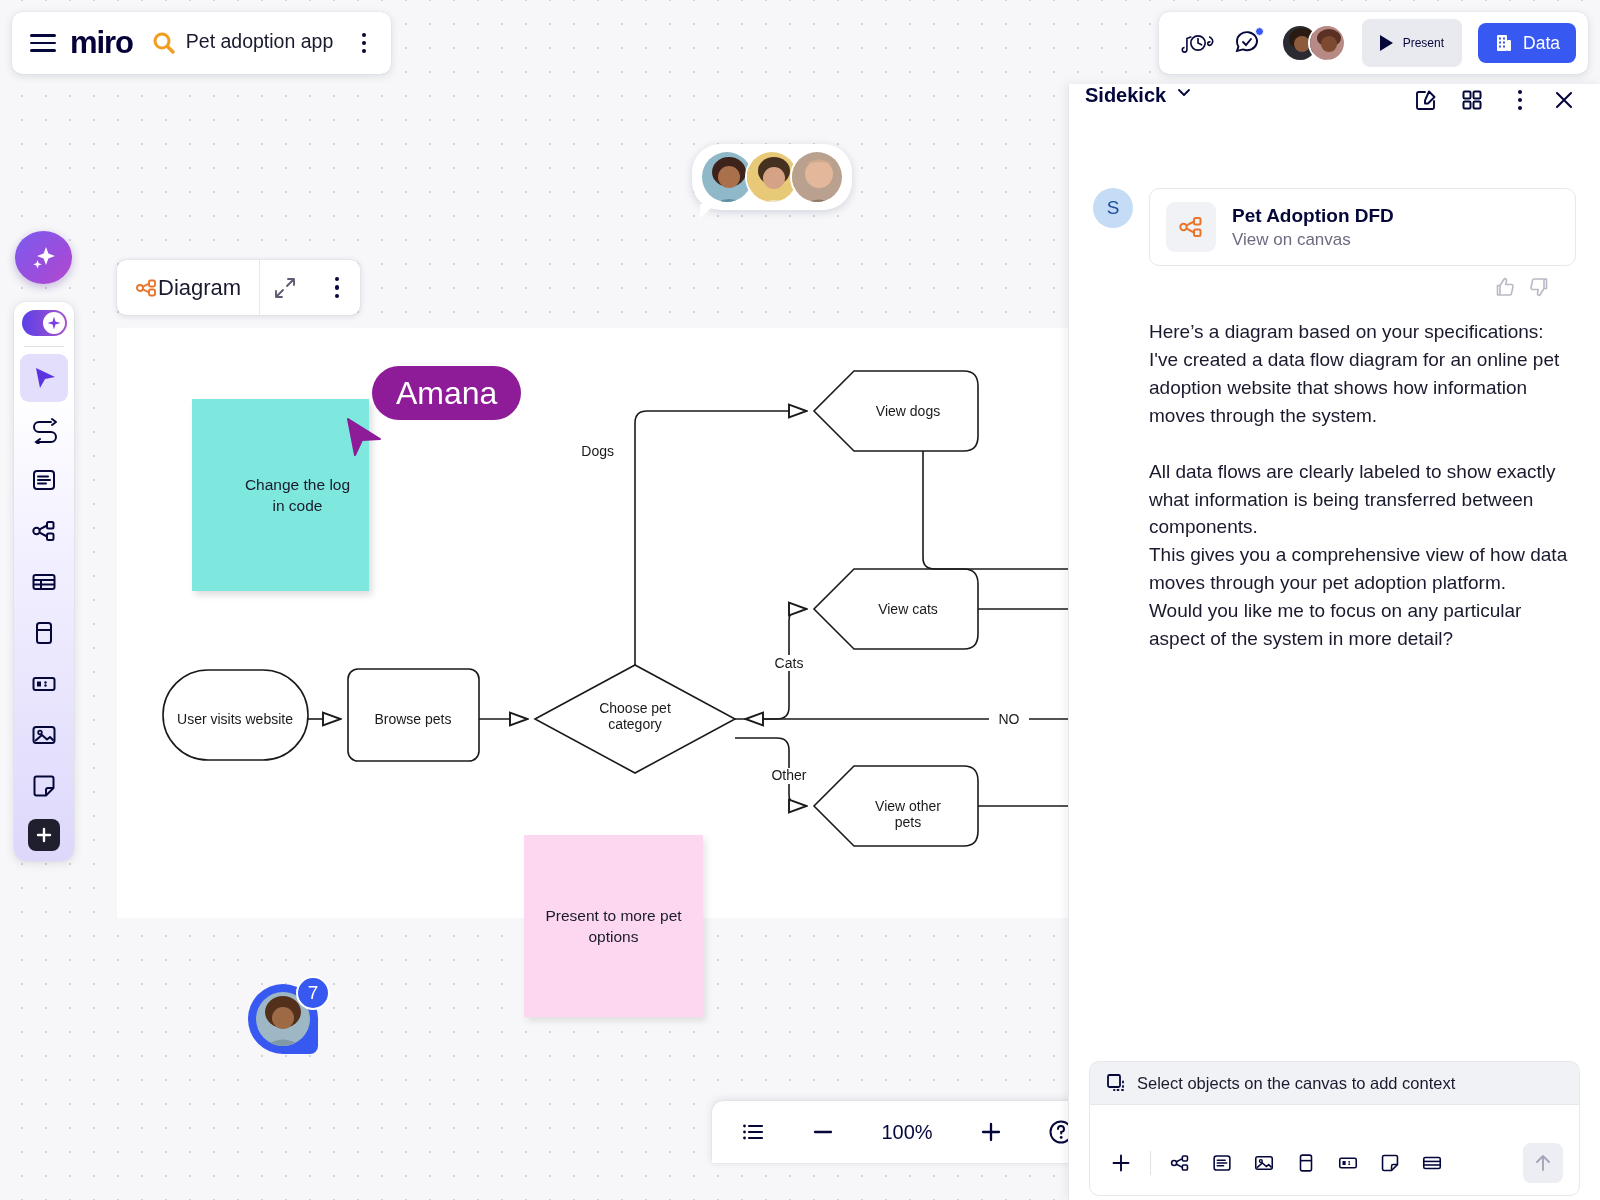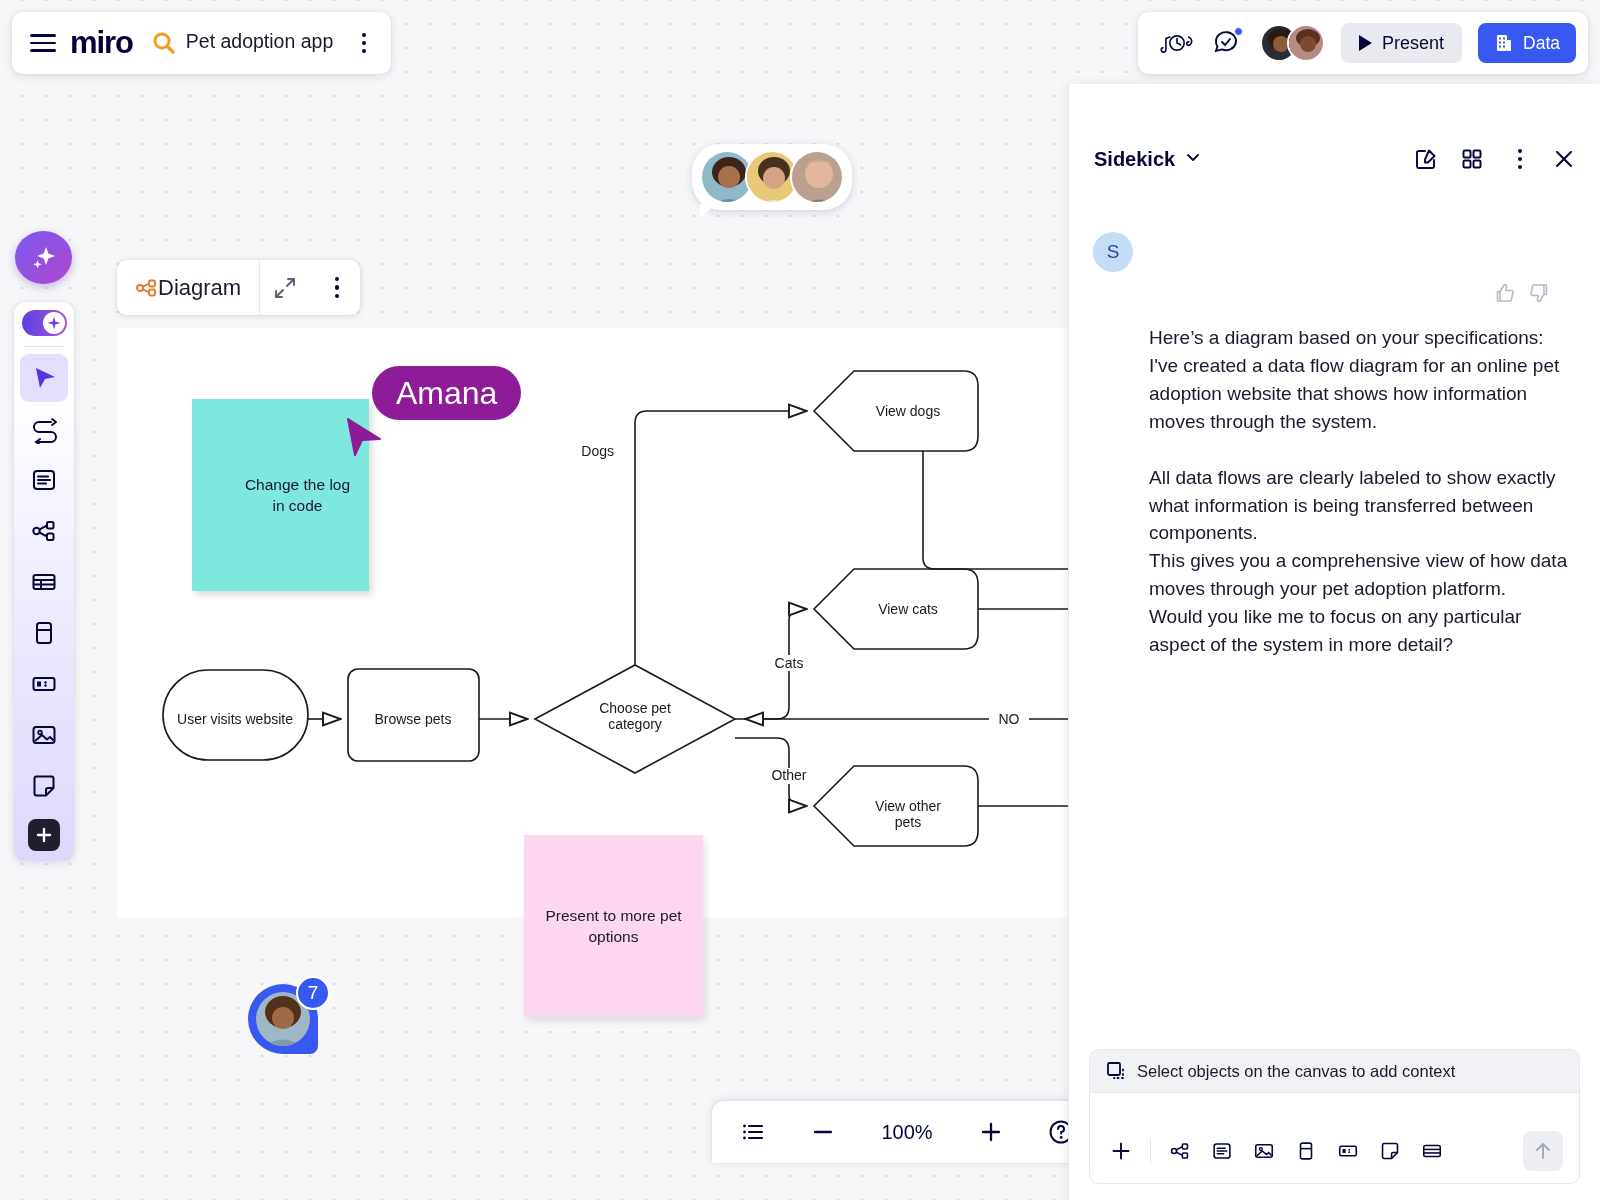--- a/index.html
+++ b/index.html
@@ -47,22 +47,22 @@
   }
   .tr-icon { width: 34px; height: 34px; display: flex; align-items: center; justify-content: center;
              cursor: pointer; position: relative; }
   .blue-dot { position: absolute; top: 1px; right: 1px; width: 9px; height: 9px;
               border-radius: 50%; background: #3858f2; border: 1.5px solid #fff; }
   .avatar-stack { display: flex; align-items: center; }
   .avatar-stack .av { width: 38px; height: 38px; border-radius: 50%; border: 2px solid #fff;
                       margin-left: -11px; overflow: hidden; position: relative; }
   .avatar-stack .av:first-child { margin-left: 0; }
   .btn-present {
-    display: flex; align-items: center; gap: 10px; height: 40px; padding: 7px 18px;
-    background: #e9eaef; border-radius: 8px; font-size: 18px; color: #05073b; cursor: pointer;
+    display: flex; align-items: center; gap: 10px; height: 48px; padding: 7px 18px;
+    background: #e9eaef; border-radius: 8px; font-size: 12px; color: #05073b; cursor: pointer;
     border: none; font-family: inherit;
   }
   .btn-share {
     display: flex; align-items: center; gap: 9px; height: 40px; padding: 0 16px;
     background: #3858f2; color: #fff; border-radius: 8px; font-size: 17.5px; cursor: pointer;
     border: none; font-family: inherit;
   }
   .tri { width: 0; height: 0; border-left: 13px solid #05073b;
          border-top: 8px solid transparent; border-bottom: 8px solid transparent; }
 
@@ -152,21 +152,21 @@
   }
   .zb-icon { width: 34px; height: 34px; display: flex; align-items: center; justify-content: center; cursor: pointer; }
   #zoom-level { font-size: 20px; color: #05073b; min-width: 62px; text-align: center; cursor: pointer; }
 
   
   #sidekick {
     position: absolute; right: 0; top: 84px; width: 532px; height: 1116px; background: #fff;
     border-left: 1px solid #e7e7ed; display: flex; flex-direction: column; z-index: 50;
     box-shadow: -2px 0 10px rgba(9,30,66,.07);
   }
-  #sk-header { height: 62px; display: flex; align-items: center; padding: 0 20px 0 25px; flex: 0 0 auto; margin-top: 44px; }
+  #sk-header { height: 62px; display: flex; align-items: flex-start; padding: 0 20px 0 16px; flex: 0 0 auto; }
   #sk-title { font-size: 20px; font-weight: 700; color: #05073b; }
   .chev-down { margin-left: 10px; cursor: pointer; }
   #sk-header-actions { margin-left: auto; display: flex; align-items: center; gap: 14px; }
   .sk-ico { width: 32px; height: 32px; display: flex; align-items: center; justify-content: center; cursor: pointer; }
 
   #sk-body { flex: 1 1 auto; overflow: hidden; padding: 0 24px; position: relative; }
   #user-msg {
     margin-top: 312px; margin-left: 56px; background: #f1f2f6; border-radius: 10px;
     padding: 17px 22px; font-size: 19px; line-height: 1.35; color: #1a1a2e;
   }
@@ -176,21 +176,21 @@
   #dfd-card { flex: 1 1 auto; border: 1px solid #e7e7ed; border-radius: 10px; padding: 13px 16px;
               display: flex; align-items: center; gap: 16px; cursor: pointer; }
   #dfd-thumb { width: 50px; height: 50px; border-radius: 9px; background: #f1f2f6;
                display: flex; align-items: center; justify-content: center; flex: 0 0 auto; }
   #dfd-name { font-size: 19px; font-weight: 700; color: #05073b; }
   #dfd-sub { font-size: 17px; color: #6b6b80; margin-top: 3px; }
   #feedback-row { display: flex; justify-content: flex-end; gap: 12px; margin-top: 10px; padding-right: 26px; }
   #assistant-text { margin-top: 16px; font-size: 19px; line-height: 1.47; color: #1a1a2e; margin-left: 56px;
                     white-space: pre-wrap; }
 
-  #sk-footer { flex: 0 0 auto; padding: 0 20px 16px; }
+  #sk-footer { flex: 0 0 auto; padding: 0 20px 4px; }
   #context-chip { background: #f1f2f6; border: 1px solid #e7e7ed; border-bottom: none;
                   border-radius: 10px 10px 0 0; padding: 11px 16px; display: flex; align-items: center;
                   gap: 11px; font-size: 16.5px; color: #1a1a2e; cursor: pointer; }
   #composer { border: 1px solid #e7e7ed; border-radius: 0 0 10px 10px; padding: 16px 16px 12px; background: #fff; }
   #ask-input { width: 100%; border: none; outline: none; font-size: 19px; color: #1a1a2e;
                font-family: inherit; background: transparent; }
   #ask-input::placeholder { color: #8a8aa0; }
   #composer-tools { display: flex; align-items: center; gap: 12px; margin-top: 22px; }
   .ct-icon { width: 30px; height: 30px; display: flex; align-items: center; justify-content: center; cursor: pointer; }
   .ct-div { width: 1px; height: 24px; background: #e1e1e8; margin: 0 2px; }
@@ -601,20 +601,36 @@
           <path d="M5 5 L19 19 M19 5 L5 19" stroke="#05073b" stroke-width="2.1" stroke-linecap="round"></path>
         </svg>
       </div>
     </div>
   </div>
 
   <div id="sk-body">
 
     <div id="assistant-row">
       <div id="sk-avatar">S</div>
+      <div id="dfd-card">
+        <div id="dfd-thumb">
+          <svg width="28" height="28" viewBox="0 0 28 28">
+            <g stroke="#e8762a" stroke-width="2" fill="none">
+              <circle cx="6.5" cy="14" r="3.2"></circle>
+              <rect x="17" y="5" width="6.5" height="6.5" rx="1.5"></rect>
+              <rect x="17" y="16.5" width="6.5" height="6.5" rx="1.5"></rect>
+              <path d="M9.6 12.4 L17 8.5 M9.6 15.6 L17 19.5"></path>
+            </g>
+          </svg>
+        </div>
+        <div>
+          <div id="dfd-name">Pet Adoption DFD</div>
+          <div id="dfd-sub">View on canvas</div>
+        </div>
+      </div>
     </div>
 
     <div id="feedback-row">
       <span>
         <svg width="22" height="22" viewBox="0 0 22 22">
           <path d="M6 9.5 H3.5 V19 H6 Z M6 9.5 L10.5 2.5 a2 2 0 0 1 2 2.4 L11.8 8.5 H17.5 a1.6 1.6 0 0 1 1.5 2 L17.5 17.4 a1.8 1.8 0 0 1-1.8 1.6 H6 Z" fill="none" stroke="#b9b9c6" stroke-width="1.6" stroke-linejoin="round"></path>
         </svg>
       </span>
       <span>
         <svg width="22" height="22" viewBox="0 0 22 22">

